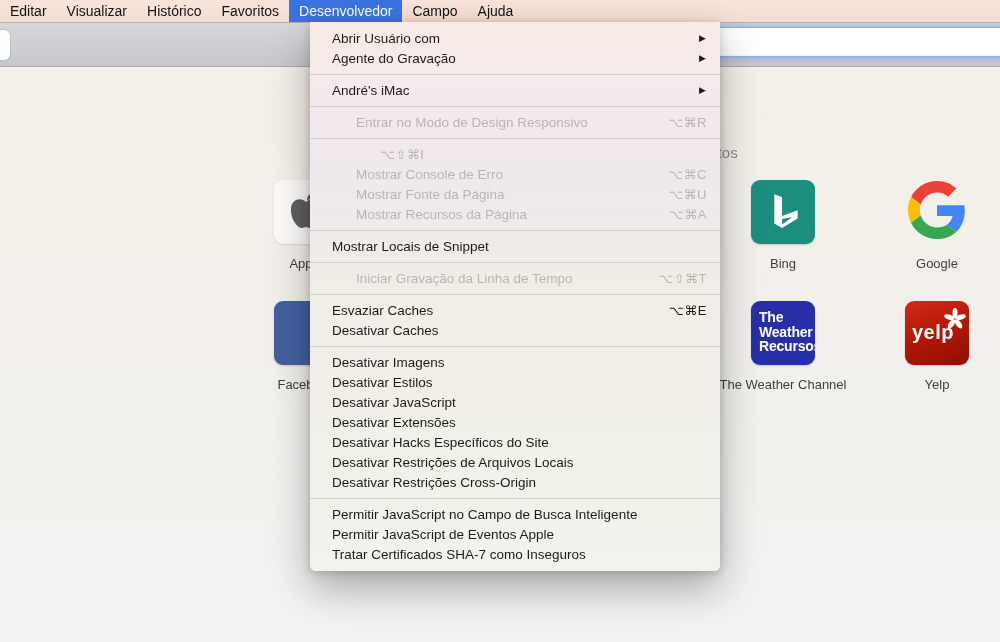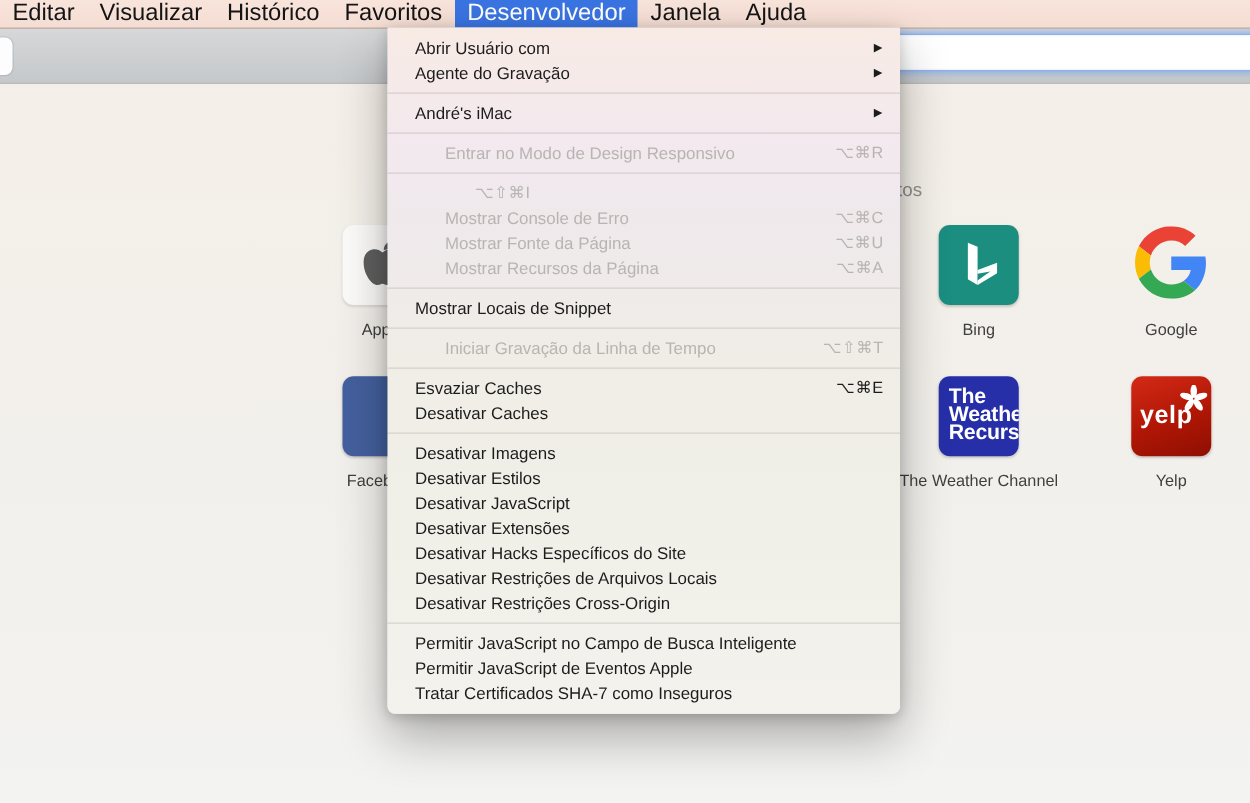--- a/index.html
+++ b/index.html
@@ -16,37 +16,37 @@
   .t-apple{left:274px;top:114px;background:#fcfbf9;box-shadow:0 1px 2px rgba(0,0,0,.10);}
   .t-bing{left:751px;top:114px;background:#1b8e80;display:flex;align-items:center;justify-content:center;}
   .t-google{left:905px;top:112px;background:transparent;box-shadow:none;display:flex;align-items:center;justify-content:center;}
   .t-facebook{left:274px;top:235px;background:#44609e;}
   .t-weather{left:751px;top:235px;background:#272fa8;}
   .t-yelp{left:905px;top:235px;background:linear-gradient(160deg,#d42a17 0%,#b01605 55%,#8e0f02 100%);}
   .l-apple{left:241px;top:190px;}  .l-bing{left:718px;top:190px;}  .l-google{left:872px;top:190px;}
   .l-facebook{left:241px;top:311px;} .l-weather{left:718px;top:311px;} .l-yelp{left:872px;top:311px;}
   .apple-glyph{display:block;margin:12px auto 0;}
   .fb-f{position:absolute;right:9px;bottom:-4px;color:#fff;font-weight:bold;font-size:42px;line-height:42px;}
-  .twc-text{padding:9px 0 0 8px;color:#fff;font-weight:bold;font-size:17px;line-height:14.5px;letter-spacing:-.2px;}
+  .twc-text{padding:9px 0 0 8px;color:#fff;font-weight:bold;font-size:14px;line-height:14.5px;letter-spacing:-.2px;}
   .yelp-word{position:absolute;left:7px;top:20px;color:#fff;font-weight:bold;font-size:20px;letter-spacing:.5px;}
   .yelp-burst{position:absolute;right:3px;top:7px;}
 
   
   .toolbar{position:absolute;top:22px;left:0;right:0;height:44px;
     background:linear-gradient(#d6d8da,#c5c8ca);border-bottom:1px solid #a9abad;}
   .toolbar-frag{position:absolute;left:-8px;top:8px;width:18px;height:30px;background:#fdfdfd;
     border-radius:6px;box-shadow:0 0 0 1px rgba(0,0,0,.08);}
   .addressbar{position:absolute;left:395px;top:5px;height:28px;width:625px;background:#fff;
     border-radius:4px;border:1px solid #8fb0ea;
     box-shadow:0 0 5px 2px rgba(110,160,240,.55), inset 0 0 2px rgba(110,160,240,.30);}
 
   
   .menubar{position:absolute;top:0;left:0;right:0;height:22px;
     background:linear-gradient(#f9e4db,#f4ddd3);border-bottom:1px solid #c3a89c;
-    display:flex;align-items:stretch;font-size:19px;color:#141414;z-index:30;}
+    display:flex;align-items:stretch;font-size:14px;color:#141414;z-index:30;}
   .mb-item{display:flex;align-items:center;padding:0 10px;white-space:nowrap;}
   .mb-item.selected{background:#3a74e2;color:#fff;}
 
   
   .menu{position:absolute;left:310px;top:22px;width:410px;z-index:40;
     border-radius:0 0 6px 6px;padding:6px 0 7px;box-sizing:border-box;
     background:linear-gradient(180deg,#f8ebe5 0%,#f3e9ee 16%,#efe9ec 28%,#f0eee6 52%,#f0efe8 72%,#f3f2ec 100%);
     box-shadow:0 18px 40px rgba(0,0,0,.30),0 2px 10px rgba(0,0,0,.18);}
   .mi{height:20px;display:flex;align-items:center;padding:0 13px 0 22px;font-size:13.5px;color:#1c1c1c;}
   .mi .lab{flex:1;white-space:nowrap;}
@@ -124,21 +124,21 @@
     <div class="toolbar-frag"></div>
     <div class="addressbar"></div>
   </div>
 
   <div class="menubar">
       <div class="mb-item">Editar</div>
       <div class="mb-item">Visualizar</div>
       <div class="mb-item">Histórico</div>
       <div class="mb-item">Favoritos</div>
       <div class="mb-item selected">Desenvolvedor</div>
-      <div class="mb-item">Janela</div>
+      <div class="mb-item">Campo</div>
       <div class="mb-item">Ajuda</div>
     </div>
 
   <div class="menu">
       <div class="mi">
         <span class="lab">Abrir Usuário com</span>
         <span class="arrow">▶</span>
       </div>
       <div class="mi">
         <span class="lab">Agente do Gravação</span>

